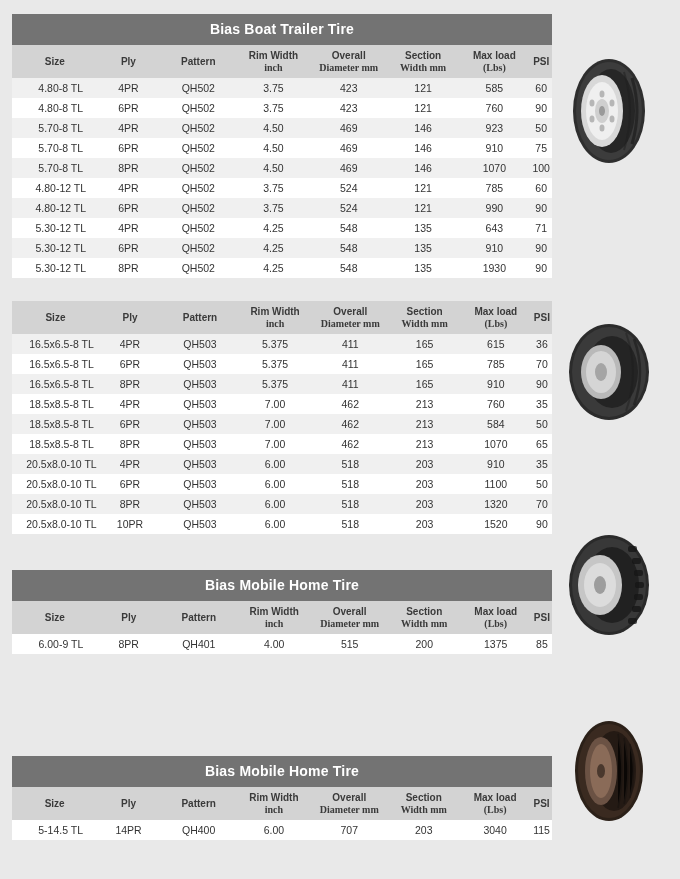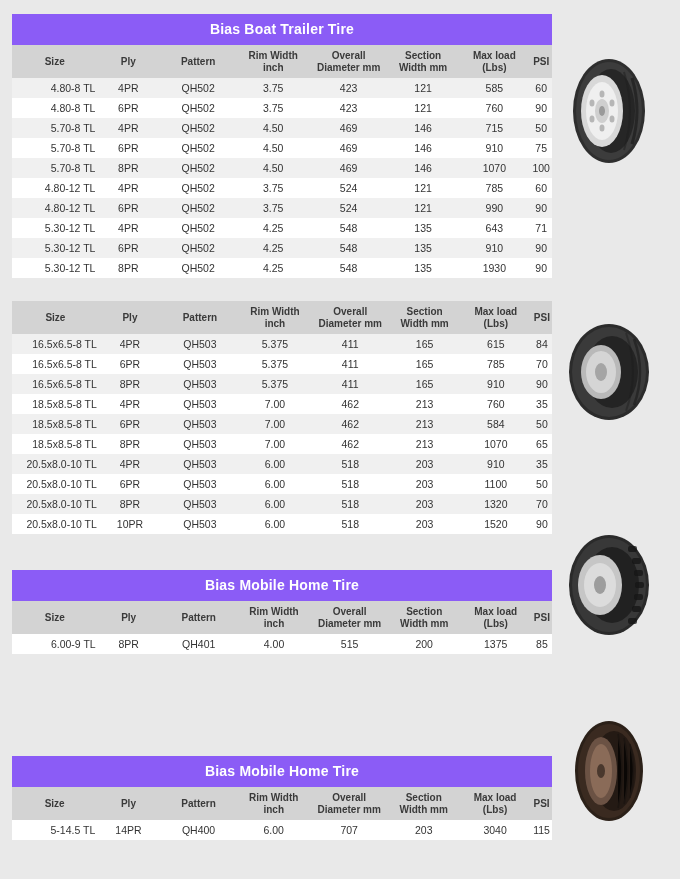--- a/index.html
+++ b/index.html
@@ -24,21 +24,21 @@
     padding: 12px 0 0 0;
   }
 
   .block {
     position: absolute;
     left: 12px;
     width: 540px;
   }
 
   .block-title {
-    background: #8b5cf6;
+    background: #737373;
     color: #ffffff;
     font-size: 14px;
     font-weight: bold;
     text-align: center;
     padding: 7px 0 8px 0;
     letter-spacing: 0.2px;
   }
 
   table.spec {
     width: 100%;
@@ -52,31 +52,32 @@
     font-size: 10px;
     font-weight: bold;
     text-align: center;
     padding: 5px 2px;
     line-height: 1.15;
     border: none;
   }
   table.spec th .sub {
     display: block;
     font-weight: bold;
+    font-family: Liberation Serif, serif;
   }
 
   table.spec td {
     font-size: 10.5px;
     text-align: center;
     padding: 4px 2px;
     color: #333;
     border: none;
   }
   table.spec td.size-cell {
-    text-align: right;
+    text-align: center;
     padding-left: 14px;
   }
   table.spec tr.even td { background: #f0f0f0; }
   table.spec tr.odd td { background: #ffffff; }
 
   
   col.c-size { width: 16.5%; }
   col.c-ply { width: 12%; }
   col.c-pattern { width: 15%; }
   col.c-rim { width: 14%; }
@@ -146,21 +147,21 @@
           <td>760</td>
           <td>90</td>
         </tr>
         <tr class="even">
           <td class="size-cell">5.70-8 TL</td>
           <td>4PR</td>
           <td>QH502</td>
           <td>4.50</td>
           <td>469</td>
           <td>146</td>
-          <td>715</td>
+          <td>923</td>
           <td>50</td>
         </tr>
         <tr class="odd">
           <td class="size-cell">5.70-8 TL</td>
           <td>6PR</td>
           <td>QH502</td>
           <td>4.50</td>
           <td>469</td>
           <td>146</td>
           <td>910</td>
@@ -276,21 +277,21 @@
       </thead>
       <tbody>
         <tr class="even">
           <td class="size-cell">16.5x6.5-8 TL</td>
           <td>4PR</td>
           <td>QH503</td>
           <td>5.375</td>
           <td>411</td>
           <td>165</td>
           <td>615</td>
-          <td>84</td>
+          <td>36</td>
         </tr>
         <tr class="odd">
           <td class="size-cell">16.5x6.5-8 TL</td>
           <td>6PR</td>
           <td>QH503</td>
           <td>5.375</td>
           <td>411</td>
           <td>165</td>
           <td>785</td>
           <td>70</td>

